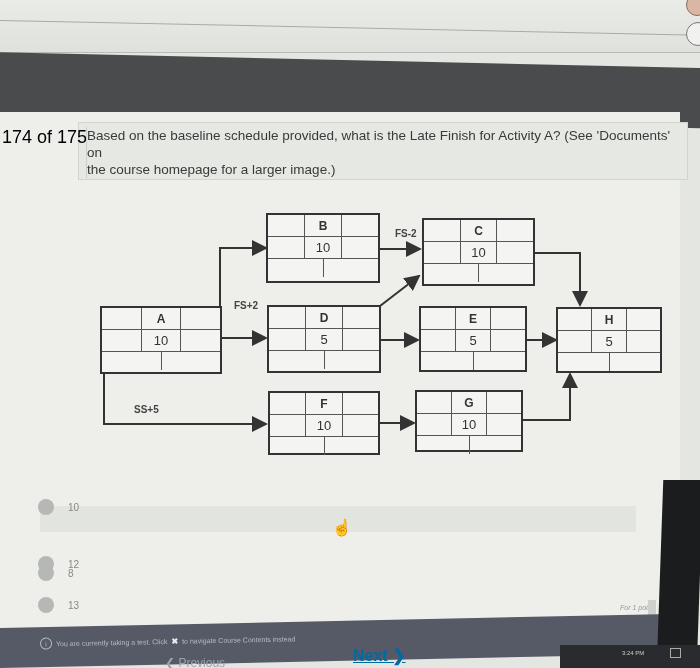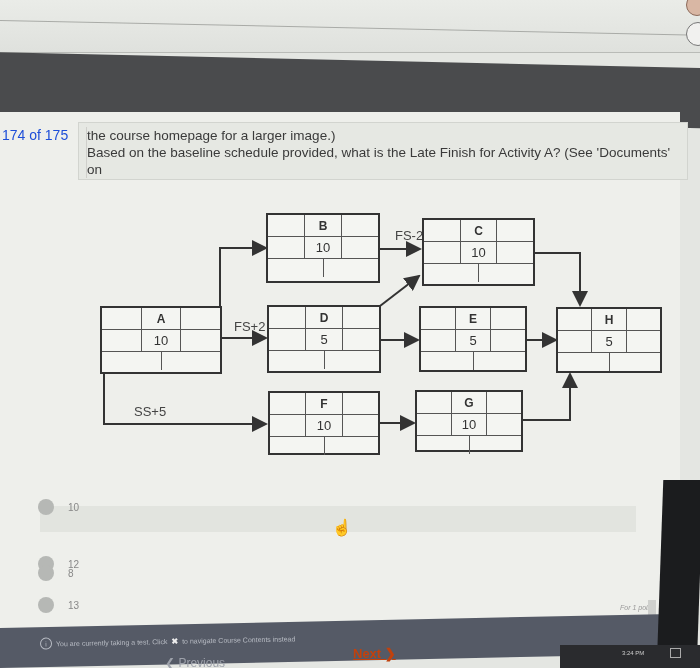--- a/index.html
+++ b/index.html
@@ -28,21 +28,21 @@
   .dark-bar {
     position:absolute; left:-10px; top:52px; width:730px; height:60px;
     background:#4a4b4d;
     transform:rotate(1.3deg); transform-origin:left top;
   }
   .page {
     position:absolute; left:0; top:112px; width:680px; height:520px;
     background:#eeefeb;
   }
   .q-counter {
-    position:absolute; left:2px; top:127px; font-size:14px; color:#1d4ed8;
+    position:absolute; left:2px; top:127px; font-size:18px; color:#000000;
   }
   .q-text {
     position:absolute; left:86px; top:127px; width:590px;
     font-size:13.5px; line-height:17px; color:#3a3a3a;
     border-left:1px solid #cfcfcb; padding-left:0;
   }
   .q-text span { display:block; }
   .q-box {
     position:absolute; left:78px; top:122px; width:608px; height:56px;
     background:#e6e8e3; border:1px solid #d2d4cf;
@@ -51,21 +51,21 @@
   .diagram { position:absolute; left:0; top:0; width:700px; height:668px; }
   .node {
     position:absolute; width:110px; height:64px;
     border:2px solid #333; background:#f4f5f2; box-sizing:border-box;
   }
   .node .row { display:flex; height:21px; border-bottom:1px solid #555; }
   .node .row.bottom { border-bottom:none; height:18px; }
   .node .cell { flex:1; border-right:1px solid #555; display:flex; align-items:center; justify-content:center; font-size:12px; font-weight:bold; color:#333; }
   .node .cell:last-child { border-right:none; }
   .node .row.val .cell { font-weight:normal; font-size:13px; }
-  .rel-label { position:absolute; font-size:13px; color:#444; }
+  .rel-label { position:absolute; font-size:10px; color:#444;font-weight:bold; }
   .answer {
     position:absolute; left:38px; height:22px; display:flex; align-items:center;
   }
   .radio {
     width:16px; height:16px; border-radius:50%; background:#b6b8b5; margin-right:14px;
   }
   .answer-label { font-size:10px; color:#888; }
   .answer-highlight {
     position:absolute; left:40px; top:506px; width:596px; height:26px; background:#e2e4df;
   }
@@ -73,21 +73,21 @@
   .notice-bar {
     position:absolute; left:0; top:628px; width:660px; height:40px;
     background:#555a66; transform:rotate(-1.2deg); transform-origin:left bottom;
   }
   .notice {
     position:absolute; left:40px; top:635px; font-size:7px; color:#b8bcc4; transform:rotate(-1.2deg);
     display:flex; align-items:center; gap:4px;
   }
   .info-icon { width:10px; height:10px; border:1px solid #b8bcc4; border-radius:50%; font-size:7px; display:inline-flex; align-items:center; justify-content:center; }
   .x-icon { font-weight:bold; color:#eee; font-size:8px; }
-  .next-btn { position:absolute; left:353px; top:646px; color:#c2410c; font-size:13px; font-weight:bold;text-decoration:underline; }
+  .next-btn { position:absolute; left:353px; top:646px; color:#0369a1; font-size:16px; font-weight:bold;text-decoration:underline; }
   .prev-btn { position:absolute; left:165px; top:656px; color:#9ea2ab; font-size:12px; }
   .taskbar { position:absolute; left:560px; top:645px; width:140px; height:23px; background:#2a2b2e; }
   .clock { position:absolute; left:622px; top:650px; color:#ccc; font-size:6px; }
   .notif-icon { position:absolute; left:670px; top:648px; width:9px; height:8px; border:1px solid #aaa; }
   .scrollbar { position:absolute; left:648px; top:600px; width:8px; height:50px; background:#cfd0cd; }
   .bezel { position:absolute; left:660px; top:480px; width:40px; height:188px; background:#1b1c1e; transform:skewX(-2deg); }
   .cursor-icon { position:absolute; left:332px; top:518px; font-size:16px; color:#555; }
 </style>
 </head>
 <body>
@@ -96,22 +96,22 @@
   <div class="line"></div>
   <div class="avatar"></div>
   <div class="circle-btn"></div>
 </div>
 <div class="dark-bar"></div>
 
 <div class="page"></div>
 <div class="q-box"></div>
 <div class="q-counter">174 of 175</div>
 <div class="q-text">
+  <span>Based on the baseline schedule provided, what is the Late Finish for Activity A? (See 'Documents' on</span>
   <span>the course homepage for a larger image.)</span>
-  <span>Based on the baseline schedule provided, what is the Late Finish for Activity A? (See 'Documents' on</span>
 </div>
 
 <svg class="diagram" viewBox="0 0 700 668">
   <defs>
     <marker id="ah" markerWidth="8" markerHeight="8" refX="7" refY="4" orient="auto">
       <path d="M0,0 L8,4 L0,8 z" fill="#333"></path>
     </marker>
   </defs>
   <g stroke="#333" stroke-width="2" fill="none">
 
@@ -130,21 +130,21 @@
     <path d="M533,253 L580,253 L580,305" marker-end="url(#ah)"></path>
 
     <path d="M525,340 L556,340" marker-end="url(#ah)"></path>
 
     <path d="M378,423 L414,423" marker-end="url(#ah)"></path>
 
     <path d="M522,420 L570,420 L570,374" marker-end="url(#ah)"></path>
   </g>
 </svg>
 
-<span class="rel-label" style="left:234px;top:319px;">FS+2</span>
+<span class="rel-label" style="left:234px;top:300px;">FS+2</span>
 <span class="rel-label" style="left:395px;top:228px;">FS-2</span>
 <span class="rel-label" style="left:114px;top:404px;margin-left:20px;">SS+5</span>
 
 <div class="node" style="left:100px;top:306px;width:122px;height:68px;">
   <div class="row">
       <div class="cell"></div>
       <div class="cell">A</div>
       <div class="cell"></div>
     </div>
   <div class="row val">

